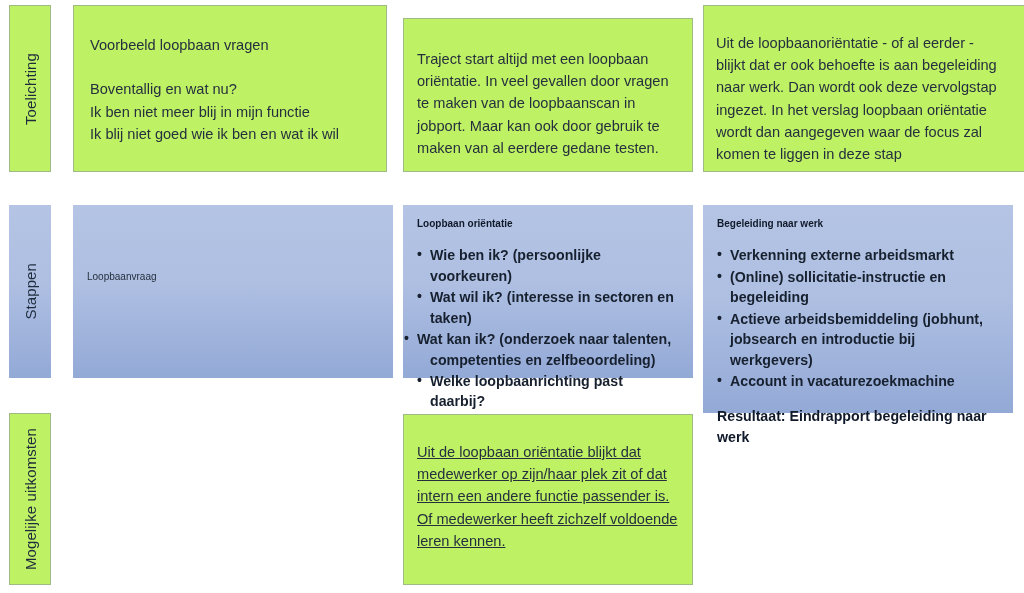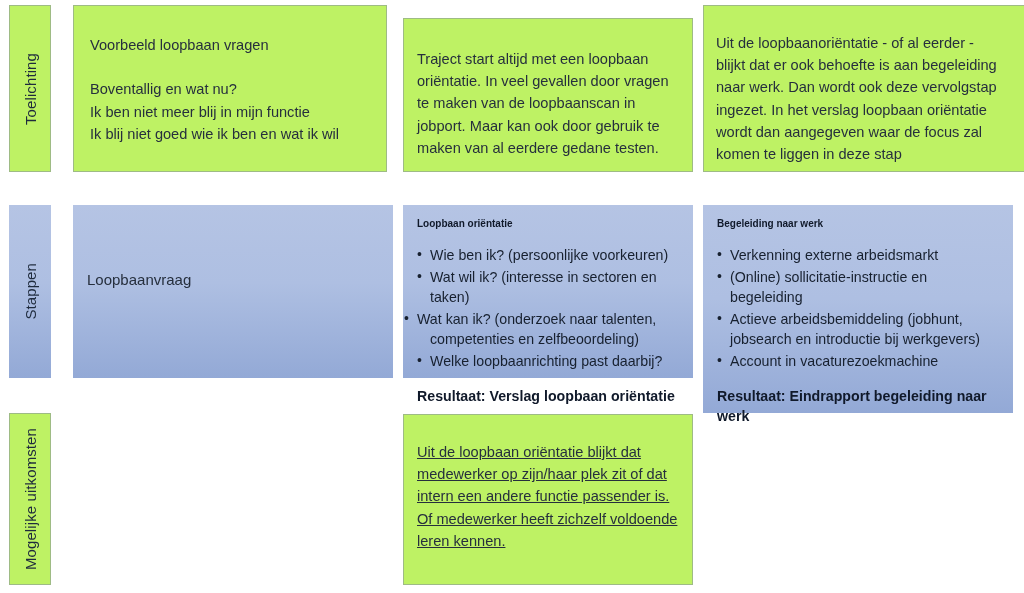--- a/index.html
+++ b/index.html
@@ -102,40 +102,41 @@
   .card-list {
     list-style: none;
     margin: 0;
     padding: 0;
   }
 
   .card-list li {
     position: relative;
     padding-left: 13px;
     margin: 0 0 1px 0;
+    font-weight: bold;
   }
 
   .card-list li::before {
     content: "\2022";
     position: absolute;
     left: 0;
     top: -1px;
     font-size: 14px;
     color: #17202f;
   }
 
   .card-result {
     font-weight: bold;
     margin: 15px 0 0 0;
     color: #10192a;
   }
 
   .plain-label {
     position: absolute;
-    font-size: 15px;
+    font-size: 10px;
     color: #262f3d;
   }
 </style>
 </head>
 <body>
 
 <div class="canvas">
 
   <div class="box green-box label-box" style="left:9px; top:5px; width:42px; height:167px;">
     <span class="vert-label">Toelichting</span>

